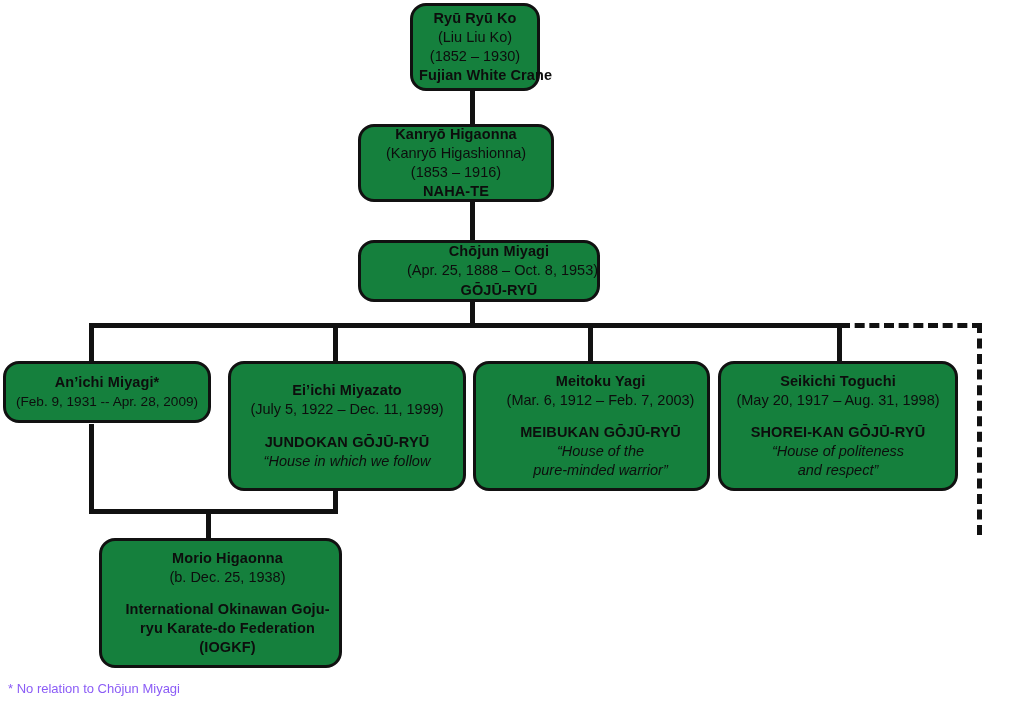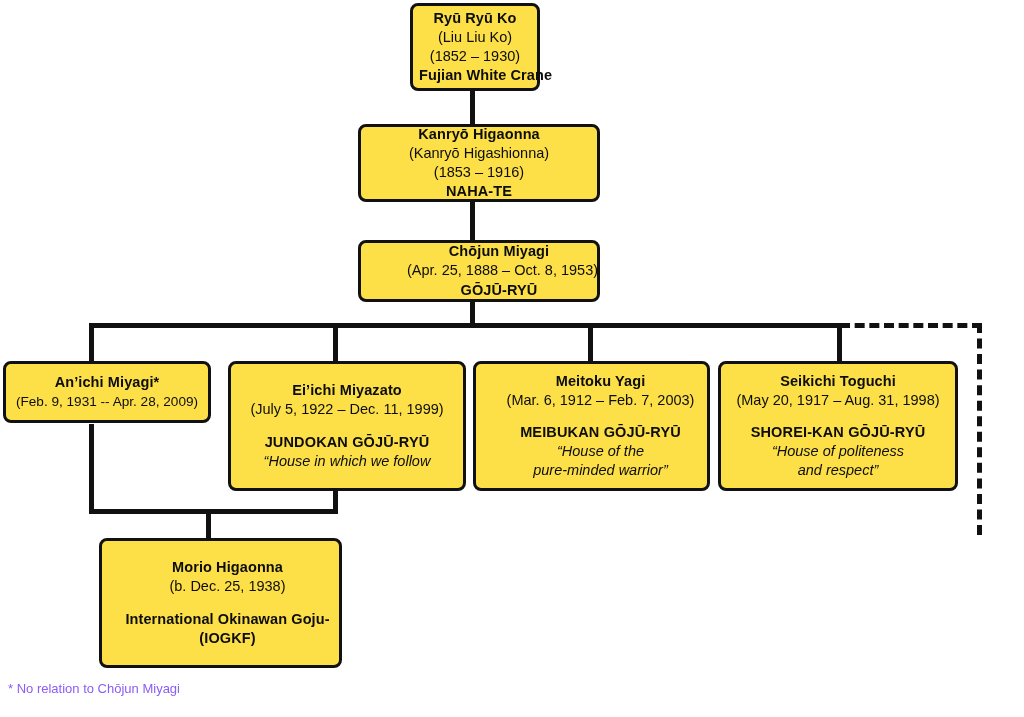--- a/index.html
+++ b/index.html
@@ -17,23 +17,23 @@
   #canvas {
     position: relative;
     width: 1024px;
     height: 717px;
   }
 
   
   .node {
     position: absolute;
     box-sizing: border-box;
-    background: #fde047;
+    background: #15803d;
     border: 3px solid #111111;
-    border-radius: 8px;
+    border-radius: 16px;
     display: flex;
     flex-direction: column;
     align-items: center;
     justify-content: center;
     text-align: center;
     z-index: 5;
     padding: 4px 6px;
   }
   .ln {
     display: block;
@@ -105,21 +105,21 @@
   <div class="conn hline" style="left:89px; top:509px; width:249px;"></div>
   <div class="conn vline" style="left:206px; top:509px; height:32px;"></div>
 
   <div class="node" style="left:410px; top:3px; width:130px; height:88px;">
     <span class="ln b">Ryū Ryū Ko</span>
     <span class="ln n">(Liu Liu Ko)</span>
     <span class="ln n">(1852 – 1930)</span>
     <span class="ln b">Fujian White Crane</span>
   </div>
 
-  <div class="node" style="left:358px; top:124px; width:242px; height:78px;justify-content:center;">
+  <div class="node" style="left:358px; top:124px; width:196px; height:78px;justify-content:center;">
     <span class="ln b">Kanryō Higaonna</span>
     <span class="ln n">(Kanryō Higashionna)</span>
     <span class="ln n">(1853 – 1916)</span>
     <span class="ln b">NAHA-TE</span>
   </div>
 
   <div class="node" style="left:358px; top:240px; width:242px; height:62px;padding-left:46px;">
     <span class="ln b">Chōjun Miyagi</span>
     <span class="ln n">(Apr. 25, 1888 – Oct. 8, 1953)</span>
     <span class="ln b">GŌJŪ-RYŪ</span>
@@ -154,19 +154,20 @@
     <span class="ln sty">SHOREI-KAN GŌJŪ-RYŪ</span>
     <span class="ln q">“House of politeness</span>
     <span class="ln q">and respect”</span>
   </div>
 
   <div class="node" style="left:99px; top:538px; width:243px; height:130px;padding-left:20px;">
     <span class="ln b">Morio Higaonna</span>
     <span class="ln n">(b. Dec. 25, 1938)</span>
     <span class="gap"></span>
     <span class="ln b">International Okinawan Goju-</span>
+    <span class="ln b">ryu Karate-do Federation</span>
     <span class="ln b">(IOGKF)</span>
   </div>
 
 
   <div id="footnote">* No relation to Chōjun Miyagi</div>
 
 </div>
 
 </body></html>

